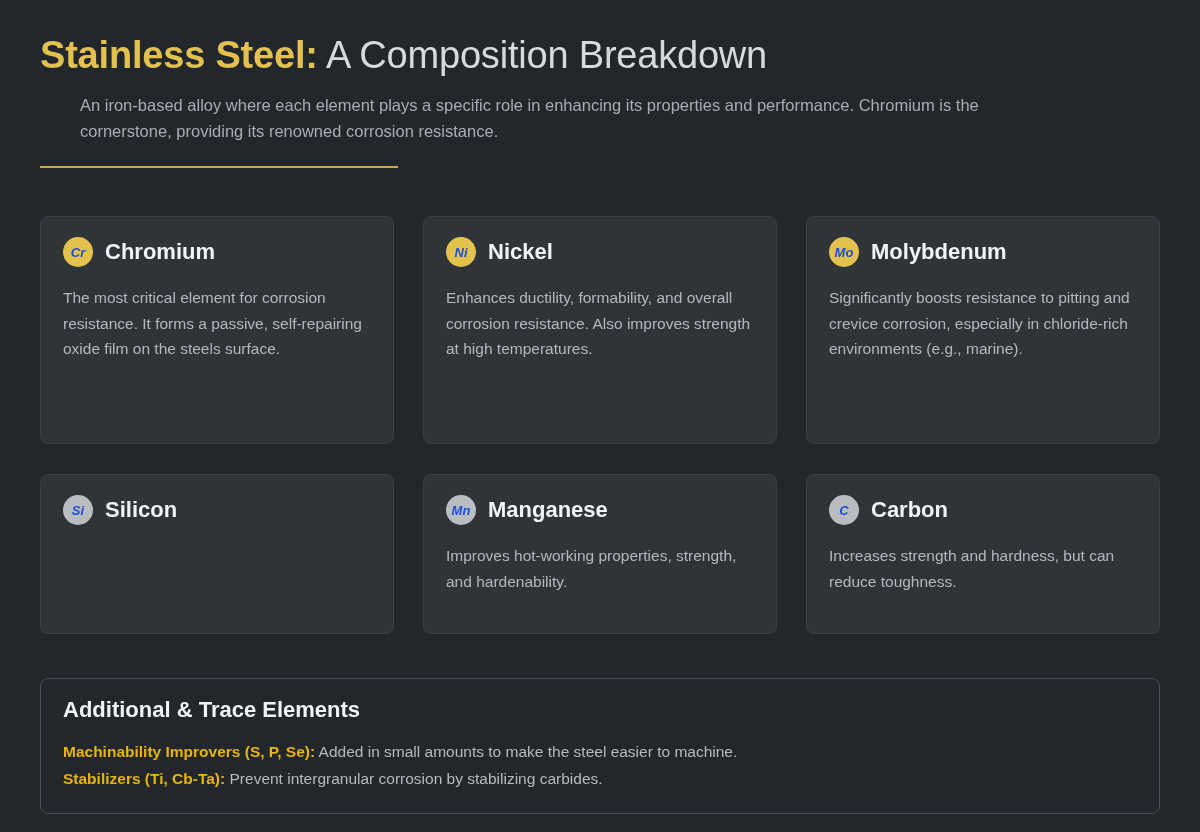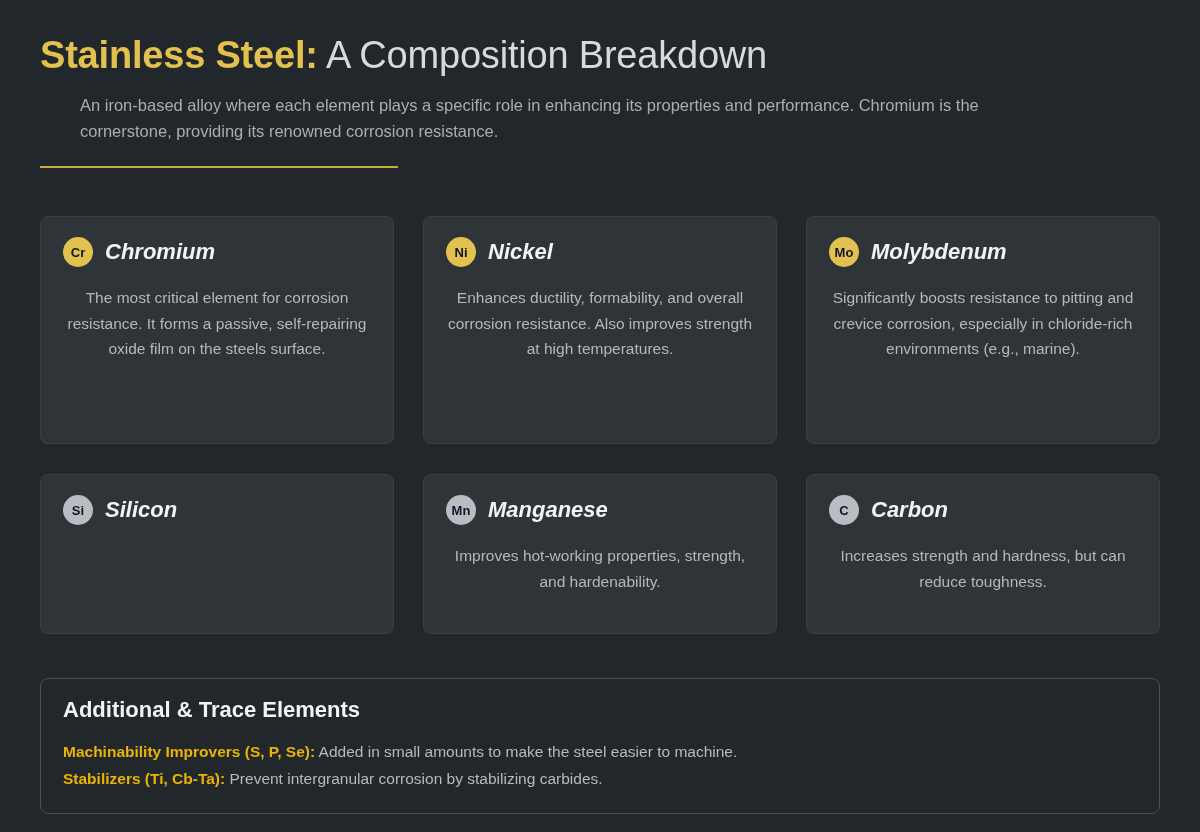--- a/index.html
+++ b/index.html
@@ -76,37 +76,36 @@
   .badge {
     width: 30px;
     height: 30px;
     border-radius: 50%;
     display: flex;
     align-items: center;
     justify-content: center;
     font-size: 13px;
     font-weight: 700;
     flex: 0 0 auto;
-    color: #0f172a;
+    color: #1d4ed8;
+    font-style: italic;
   }
   .badge.gold { background: #e3c14f; }
   .badge.grey { background: #b9bdc1; }
   .card-title {
     font-size: 22px;
     font-weight: 700;
     color: #f1f3f4;
     line-height: 1.1;
-    font-style: italic;
   }
   .card-desc {
     margin-top: 18px;
     font-size: 15.5px;
     line-height: 1.62;
     color: #b3b8bd;
-    text-align: center;
   }
 
   
   .panel {
     margin-top: 44px;
     border: 1px solid #4a5057;
     border-radius: 8px;
     padding: 18px 22px 20px 22px;
     background: transparent;
   }

